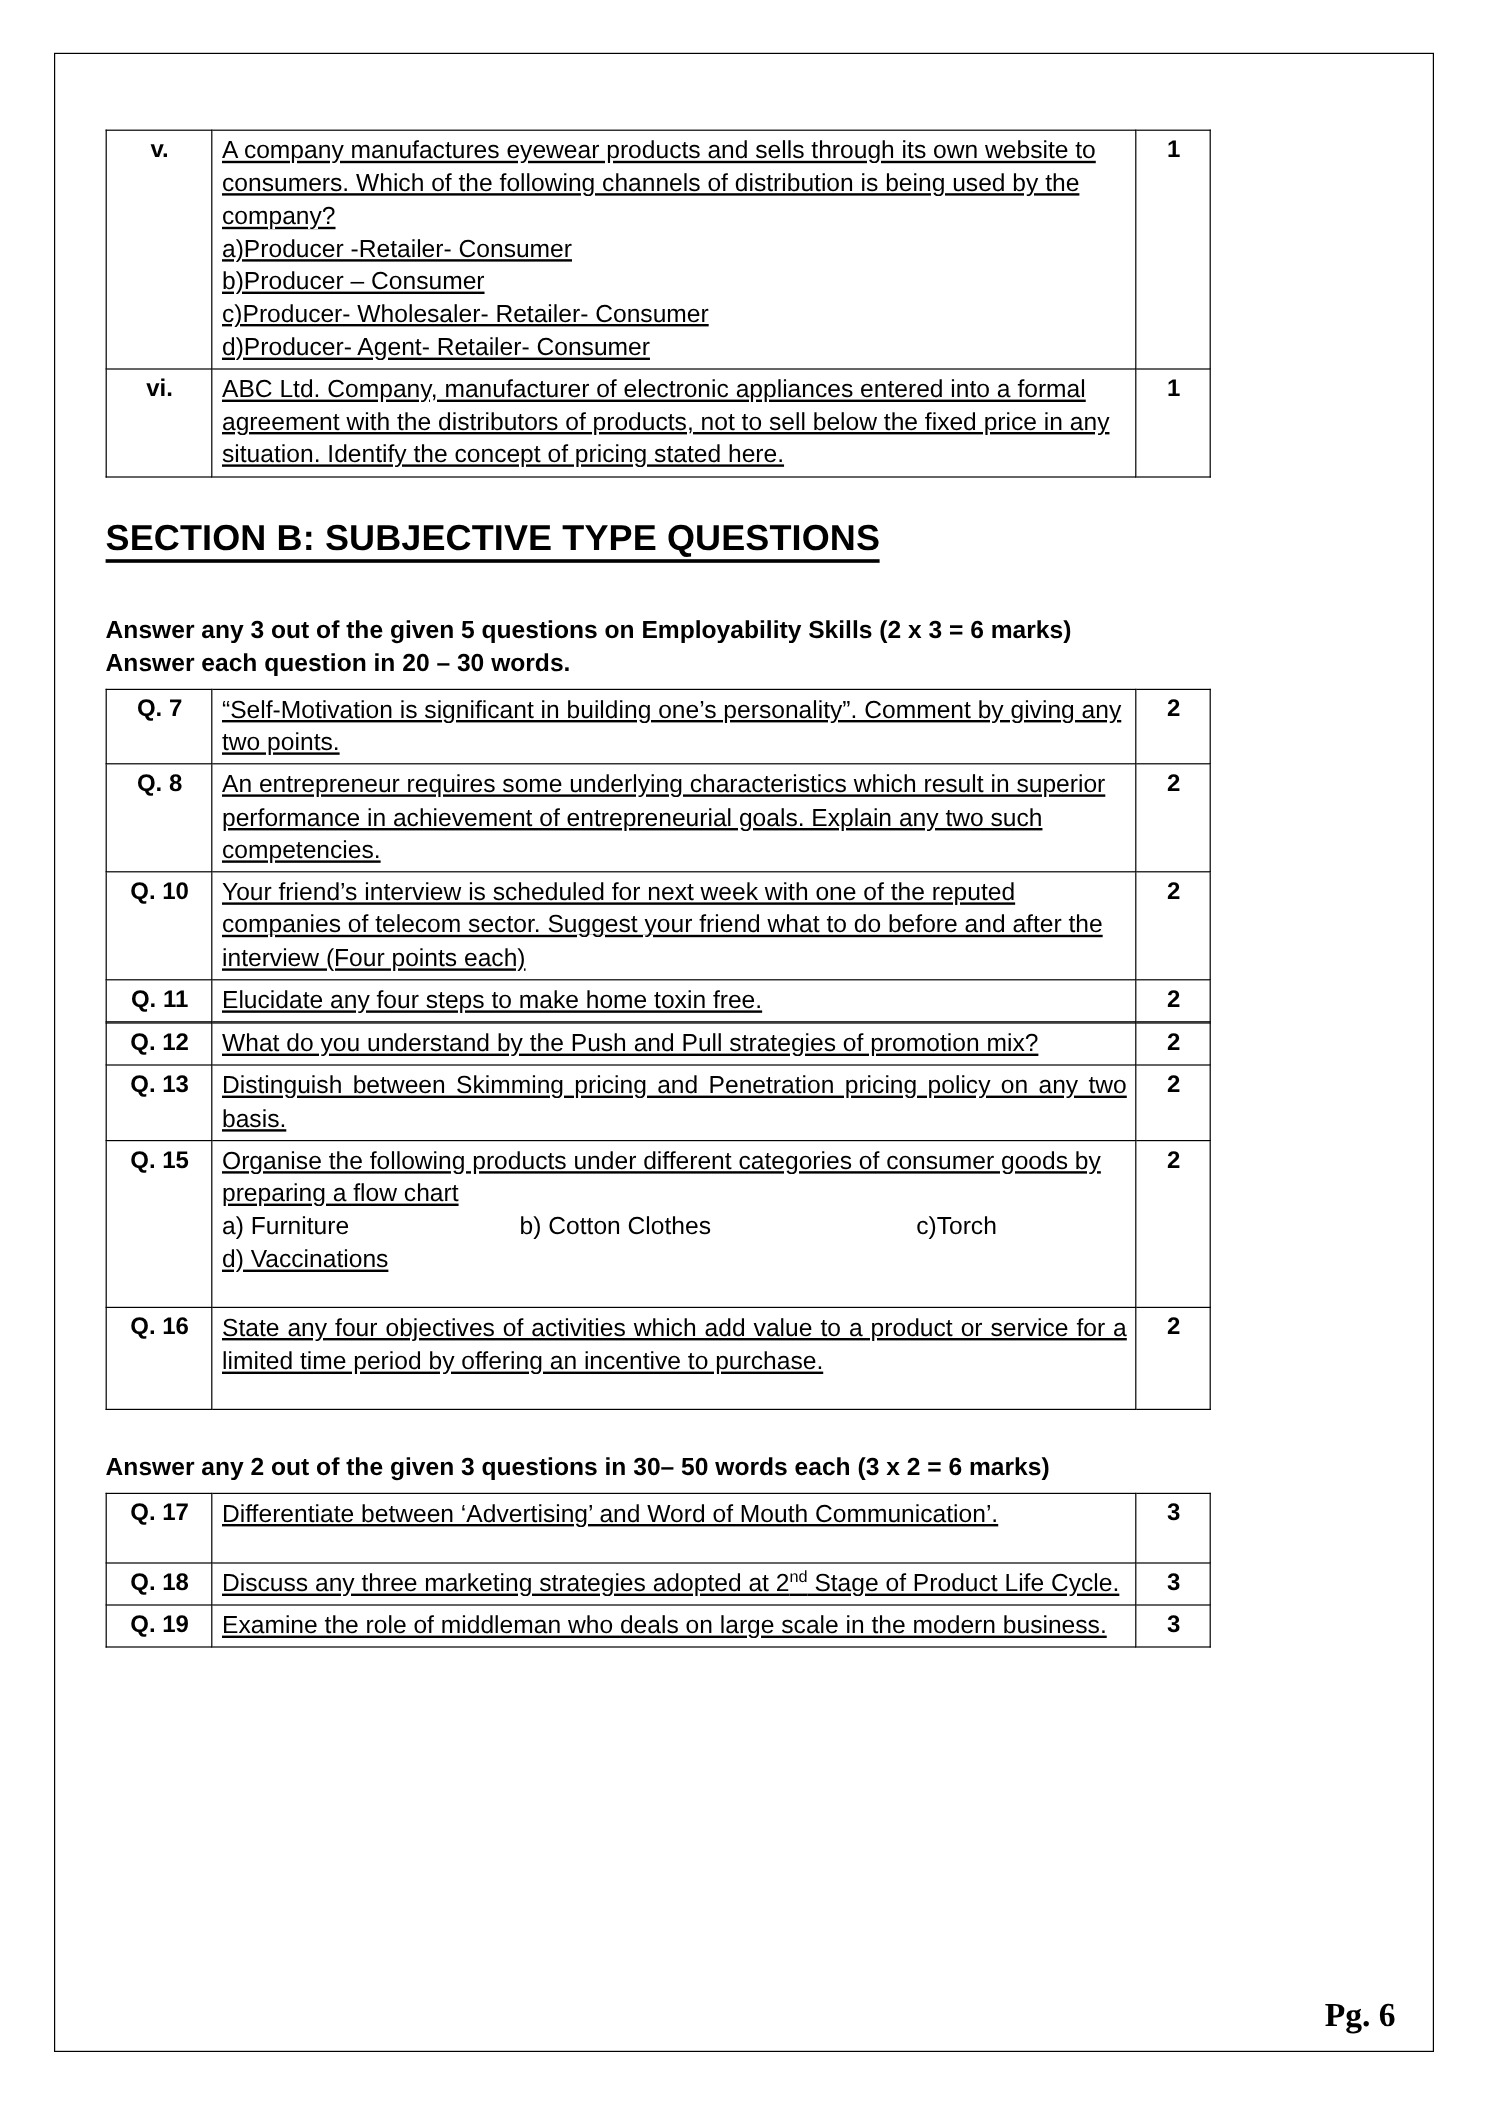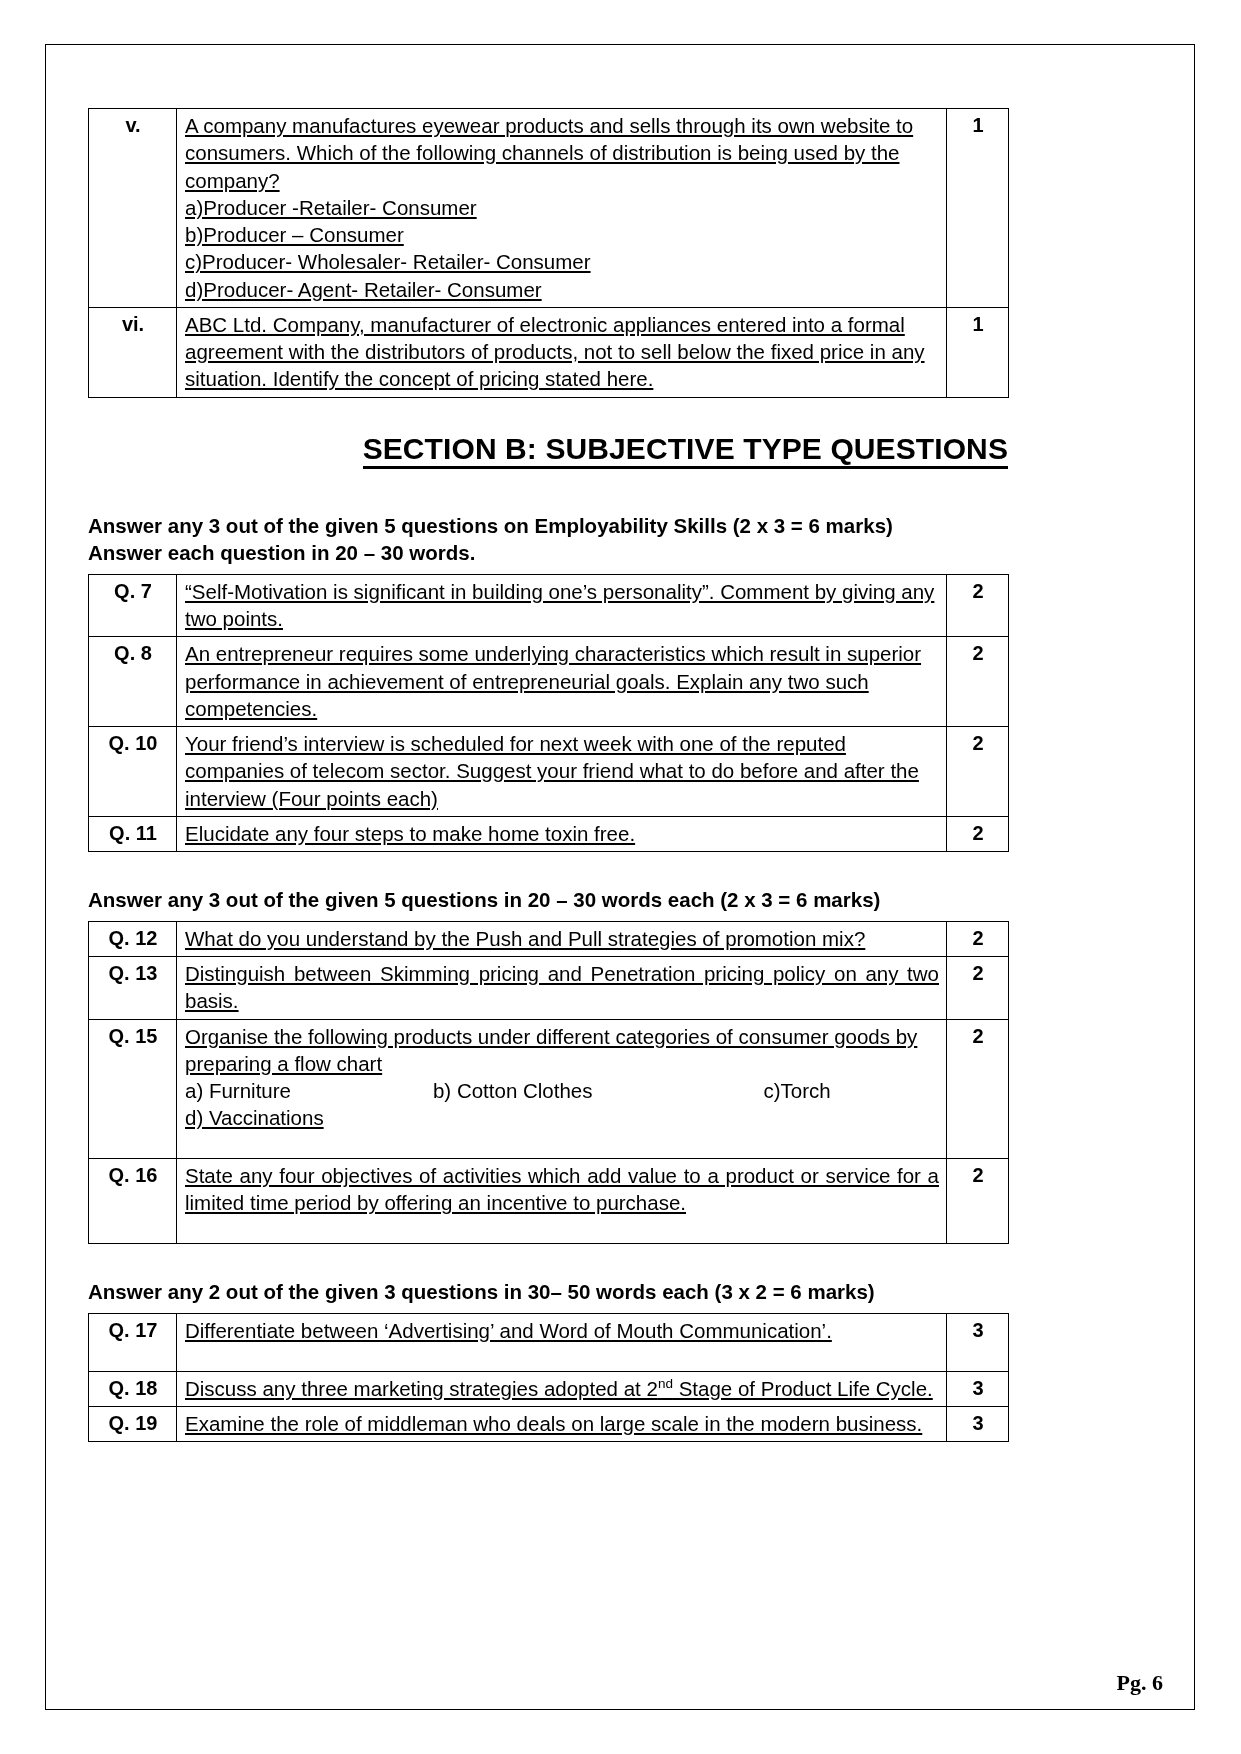--- a/index.html
+++ b/index.html
@@ -71,21 +71,21 @@
     margin-top: 44px;
   }
   td.markscell {
     width: 62px;
     text-align: center;
     font-weight: bold;
     font-size: 20px;
   }
 
   .section-title {
-    text-align: right;
+    text-align: left;
     font-weight: bold;
     font-size: 30px;
     letter-spacing: 0.1px;
     margin: 34px 0 0 0;
   }
   .section-title span {
     border-bottom: 3px solid #000;
     padding-bottom: 1px;
   }
 
@@ -111,21 +111,21 @@
   .spacer-line { display: block; height: 1.1em; }
 
   sup { font-size: 0.66em; vertical-align: super; line-height: 0; }
 
   .footer {
     position: absolute;
     right: 78px;
     bottom: 58px;
     font-family: "Liberation Serif", serif;
     font-weight: bold;
-    font-size: 22px;
+    font-size: 28px;
   }
 </style>
 </head>
 <body>
 
 <div class="page">
   <div class="page-frame"></div>
 
   <div class="content">
 
@@ -177,23 +177,20 @@
           <td class="markscell">2</td>
         </tr>
         <tr>
           <td class="qnumcell">Q. 11</td>
           <td class="textcell">Elucidate any four steps to make home toxin free.</td>
           <td class="markscell">2</td>
         </tr>
       </tbody>
     </table>
 
-    <div class="instructions instr-block-2">
-      <div>Answer any 3 out of the given 5 questions in 20 – 30 words each (2 x 3 = 6 marks)</div>
-    </div>
 
     <table class="qtable">
       <tbody>
         <tr>
           <td class="qnumcell">Q. 12</td>
           <td class="textcell">What do you understand by the Push and Pull strategies of promotion mix?</td>
           <td class="markscell">2</td>
         </tr>
         <tr>
           <td class="qnumcell">Q. 13</td>

